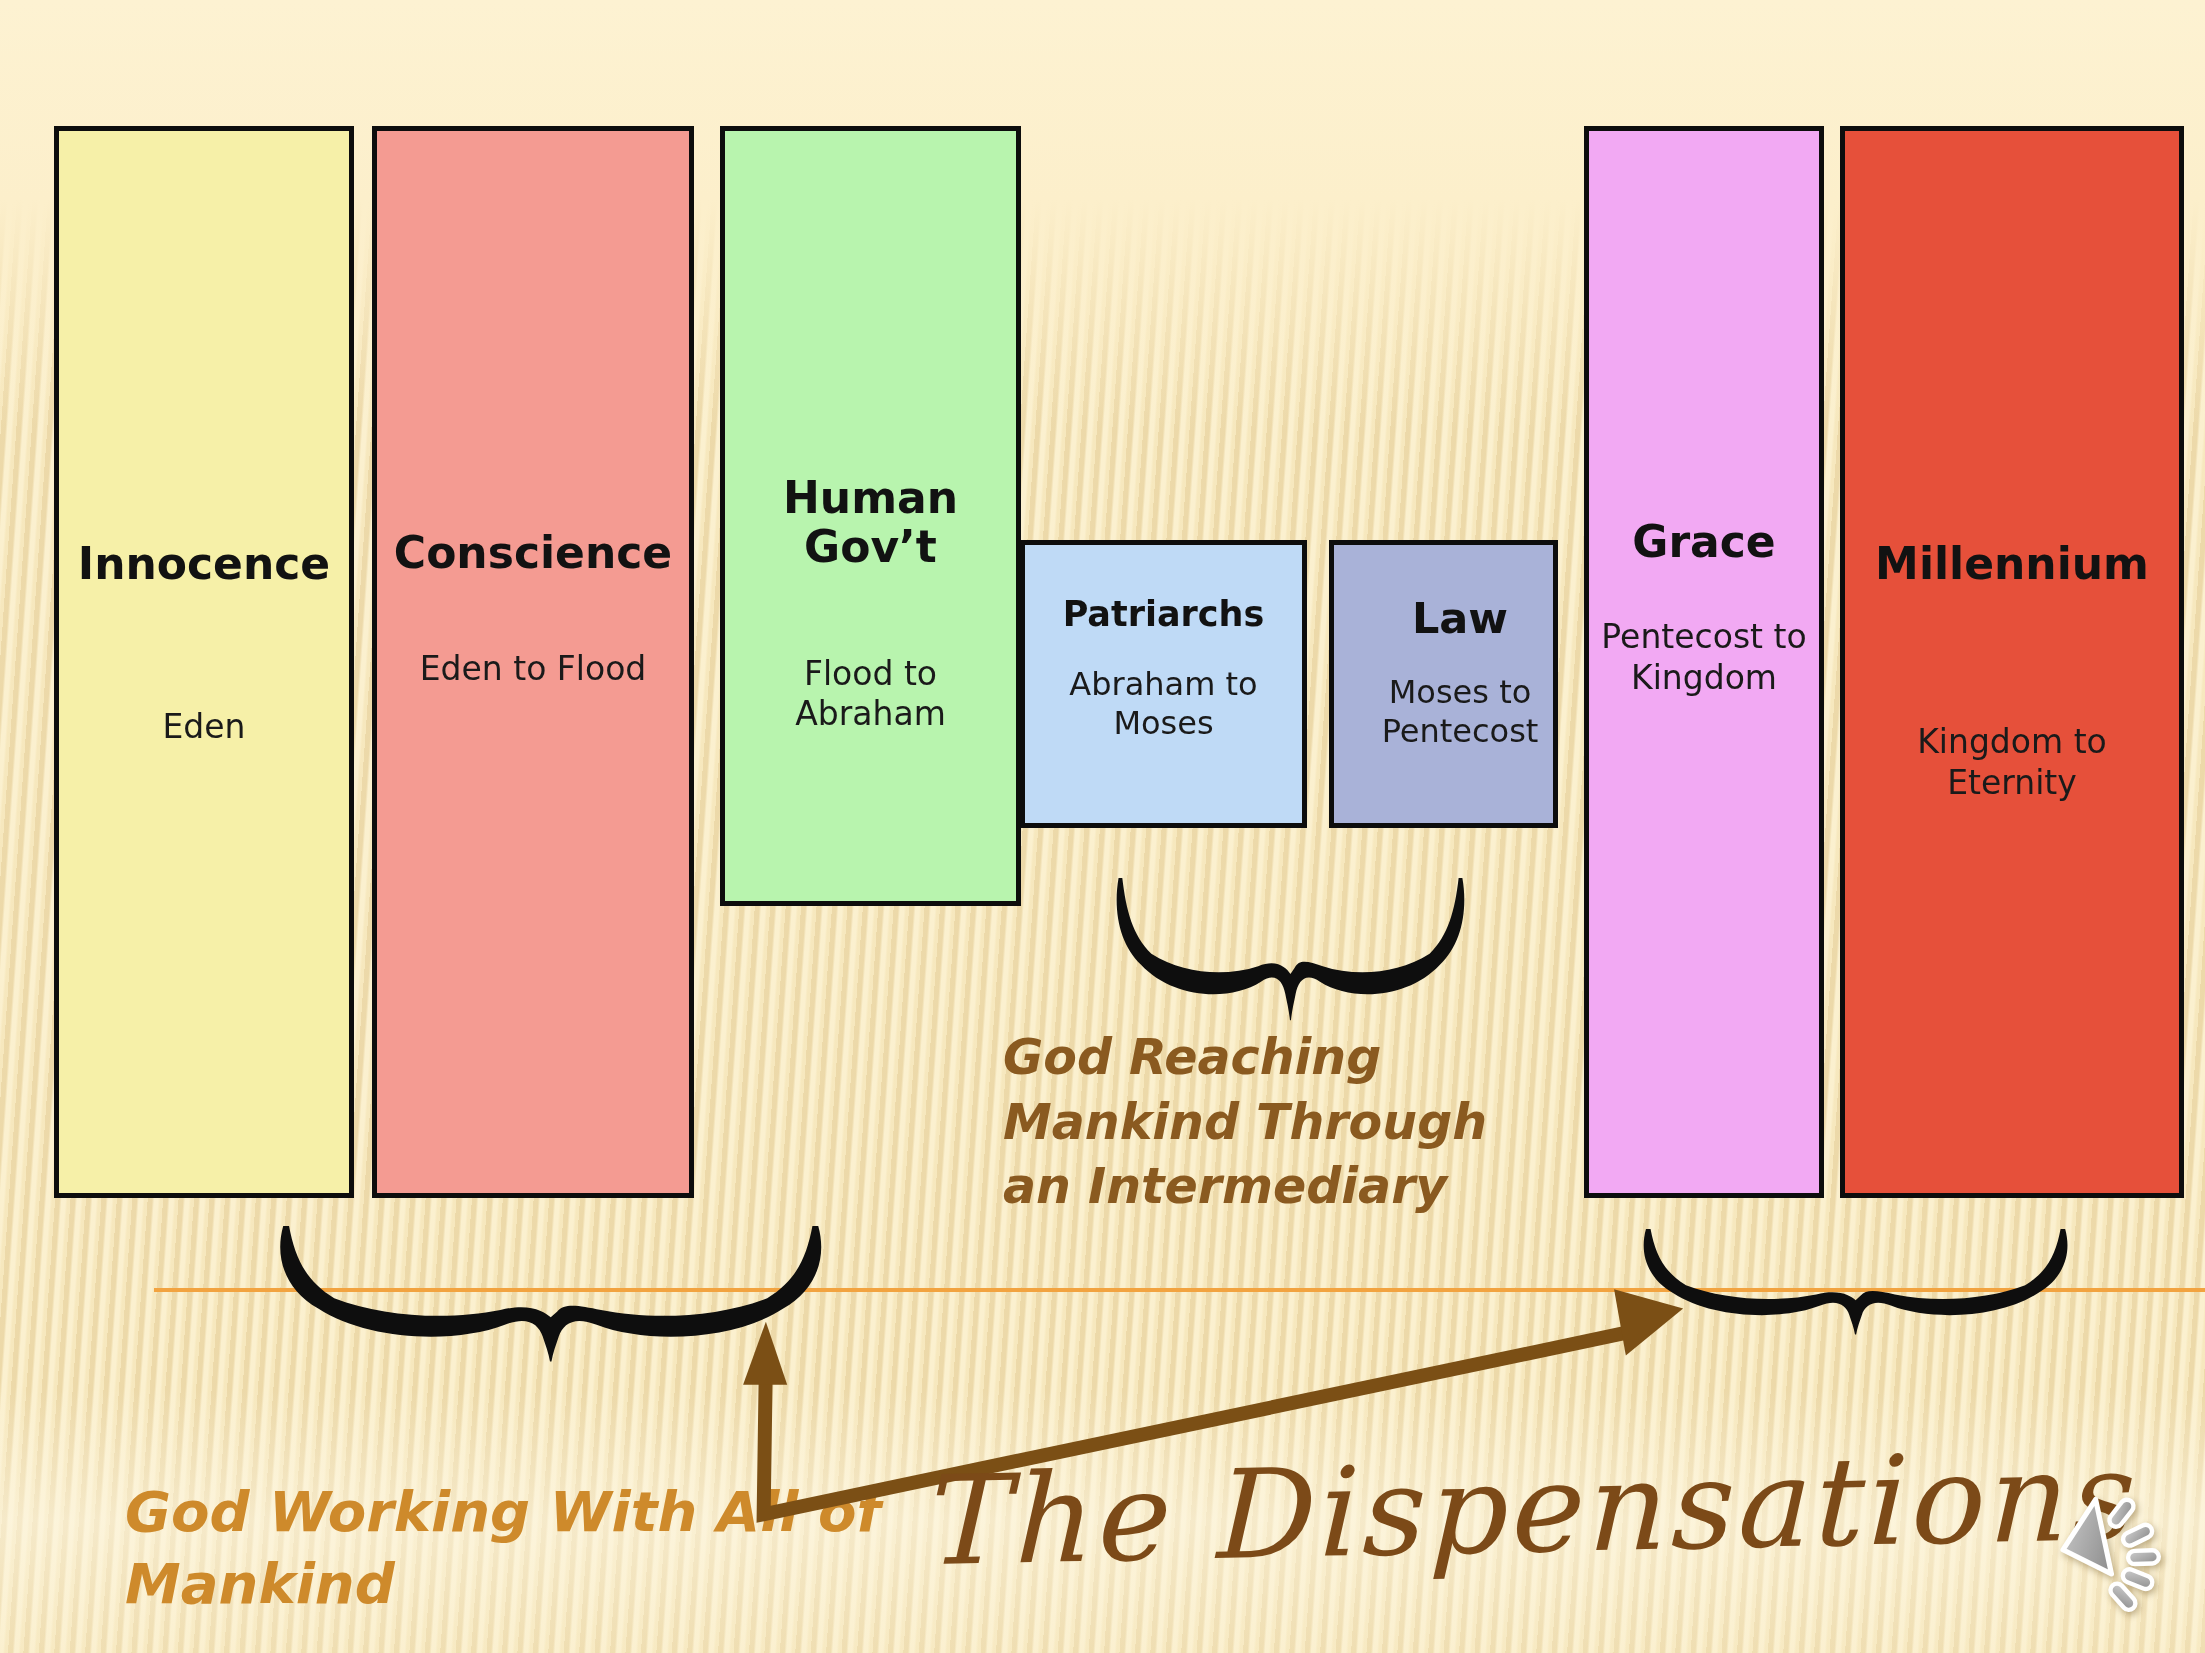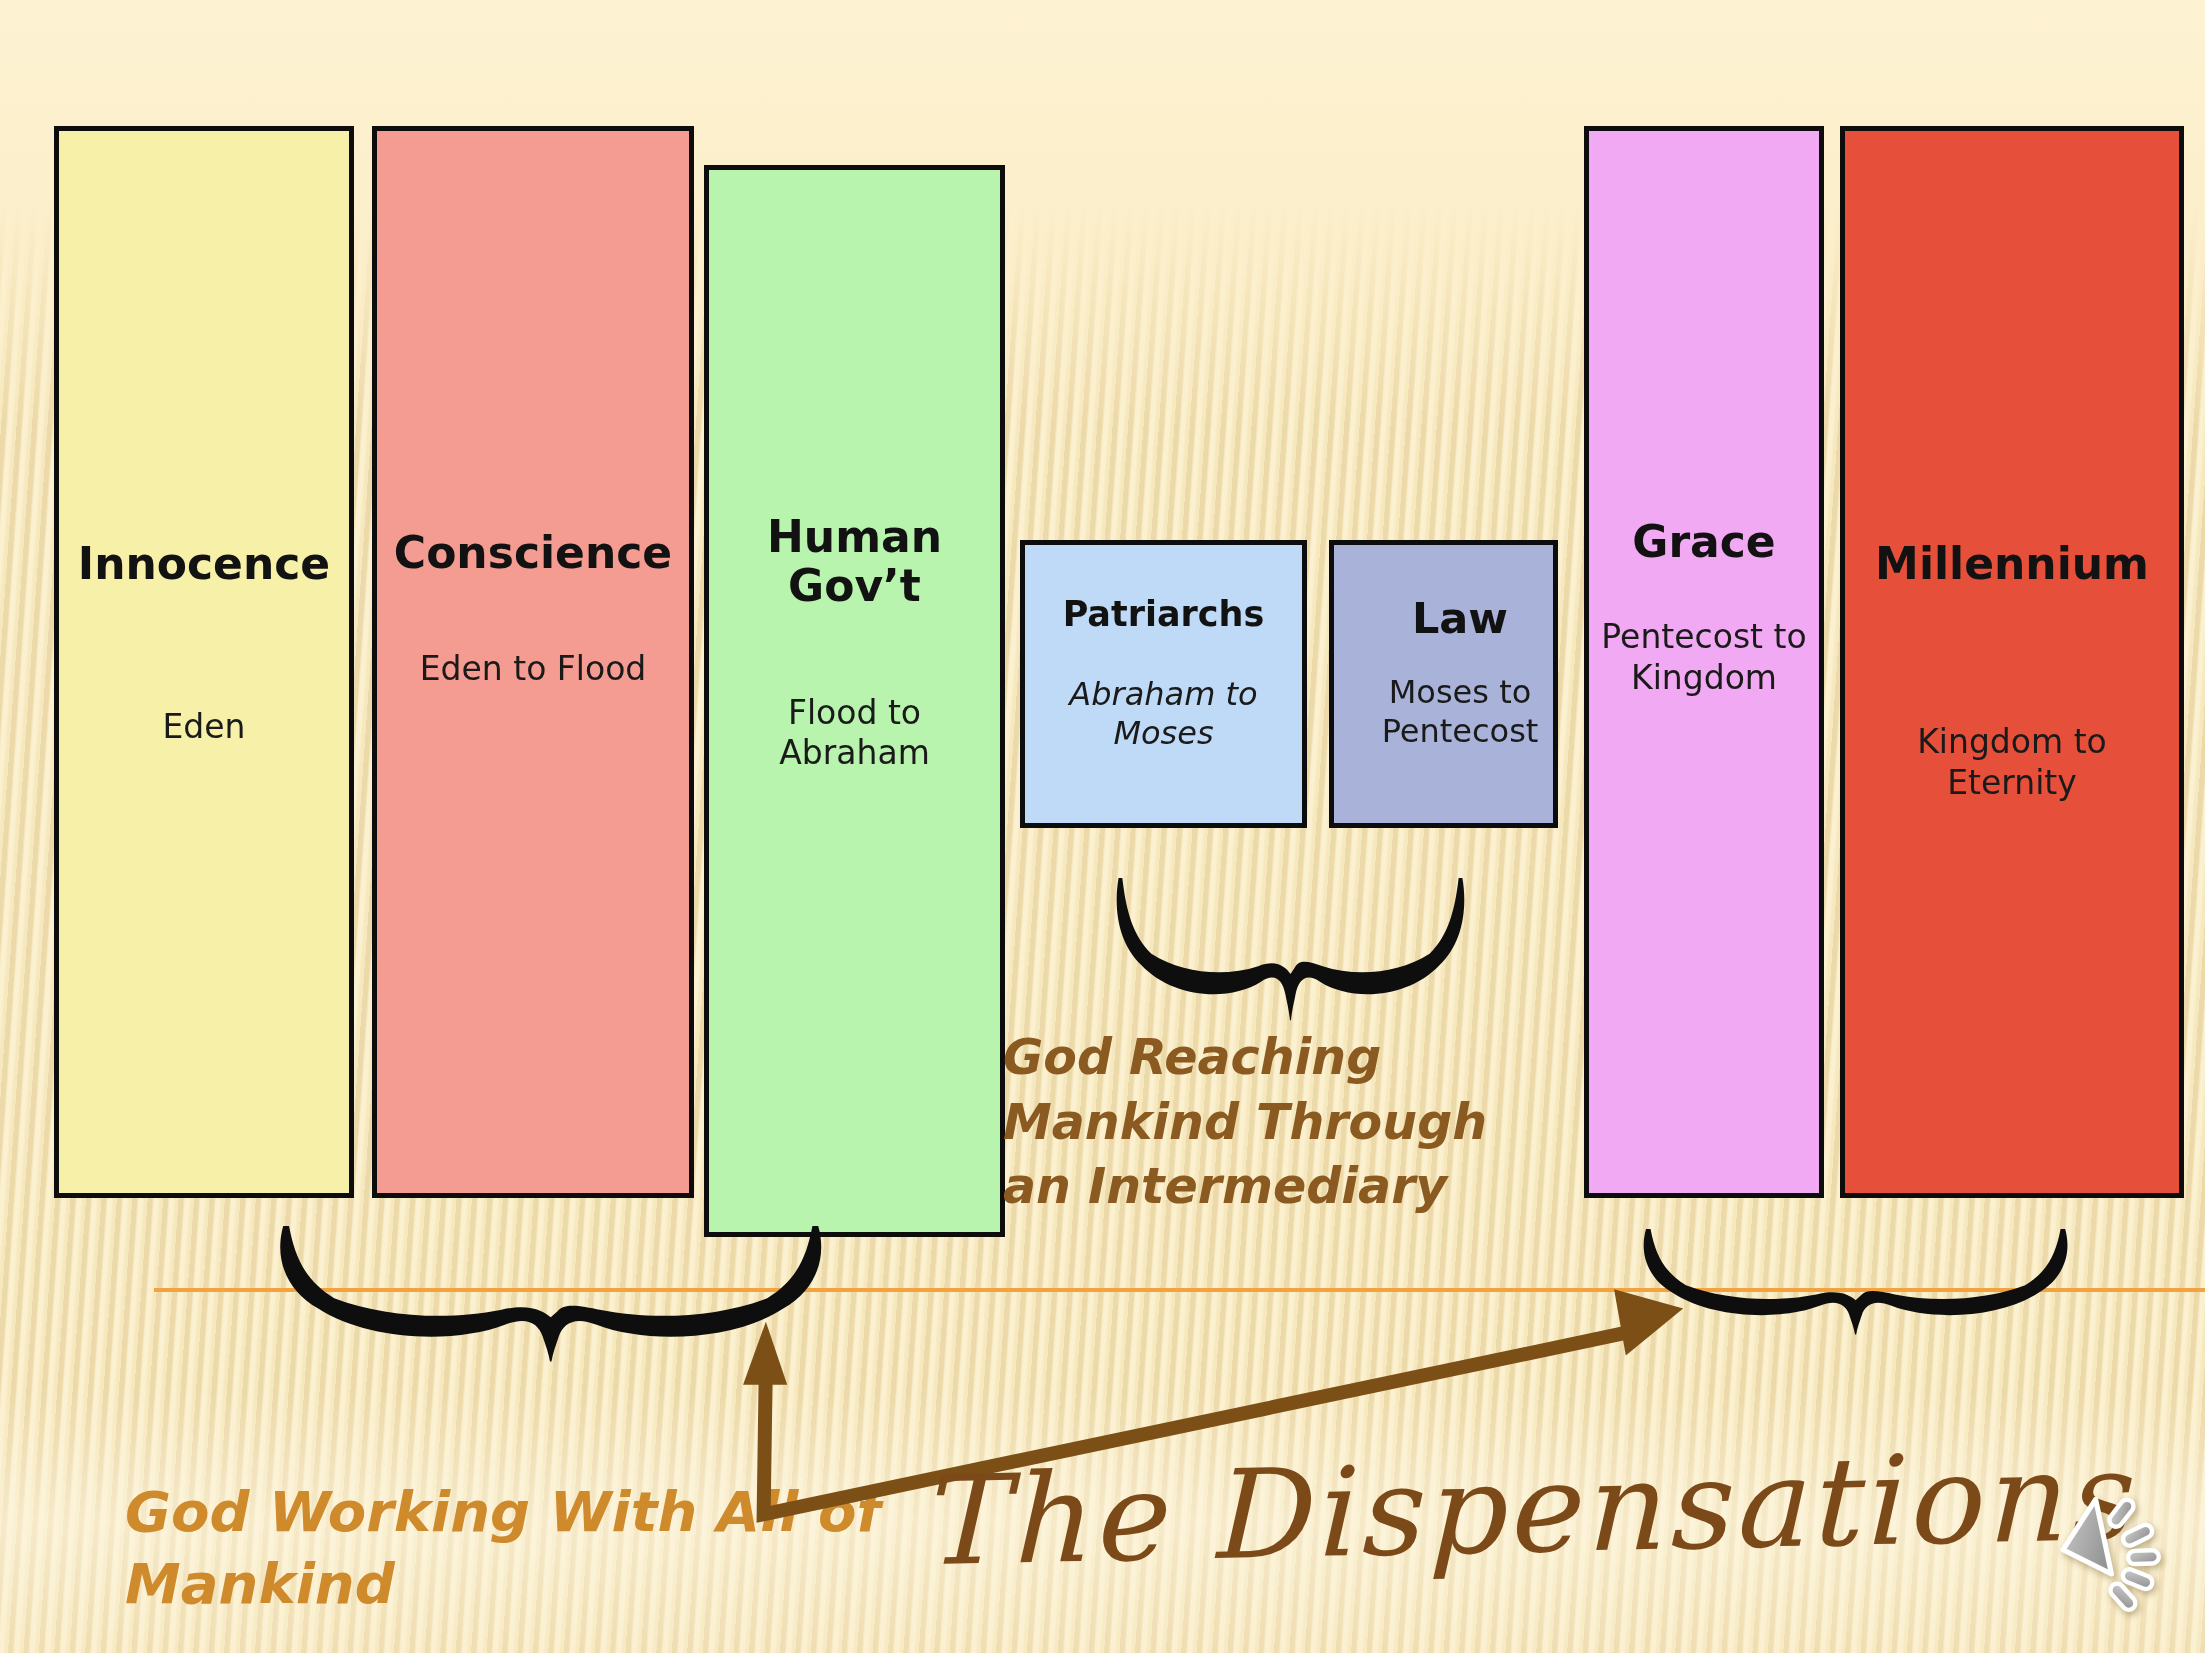--- a/index.html
+++ b/index.html
@@ -17,30 +17,30 @@
   }
   .col{
     position:absolute;border:5.9px solid #0D0D0D;box-sizing:border-box;
     display:flex;flex-direction:column;align-items:center;text-align:center;
   }
   .col .title{font-weight:bold;font-size:44px;color:#121212;line-height:1.12;white-space:pre-line;}
   .col .period{font-size:33px;color:#1a1a1a;line-height:1.22;white-space:pre-line;}
   
   .c1{left:54px;top:126px;width:300px;height:1072px;gap:44px;}
   .c2{left:372px;top:126px;width:322px;height:1072px;}
-  .c3{left:704px;top:126px;width:301px;height:1072px;margin-top:39px;}
+  .c3{left:720px;top:126px;width:301px;height:780px;}
   .c6{left:1584px;top:126px;width:240px;height:1072px;}
   .c7{left:1840px;top:126px;width:344px;height:1072px;}
   
   .c4{left:1020px;top:540px;width:287px;height:288px;}
   .c5{left:1329px;top:540px;width:229px;height:288px;padding-left:33px;}
   .c1 .title{margin-top:408px;}  .c1 .period{margin-top:75px;}
   .c2 .title{margin-top:397px;}  .c2 .period{margin-top:72px;}
   .c3 .title{margin-top:342px;}  .c3 .period{margin-top:82px;}
-  .c4 .title{margin-top:50px;font-size:35px;}   .c4 .period{margin-top:41px;font-size:32px;font-style:italic;}
+  .c4 .title{margin-top:50px;font-size:35px;}   .c4 .period{margin-top:31px;font-size:32px;}
   .c5 .title{margin-top:49px;font-size:43px;}   .c5 .period{margin-top:31px;font-size:32px;}
   .c6 .title{margin-top:386px;}  .c6 .period{margin-top:51px;text-align:center;}
   .c7 .title{margin-top:408px;}  .c7 .period{margin-top:134px;}
 
   .timeline{position:absolute;left:154px;top:1288px;width:2051px;height:3.7px;}
   .brace{position:absolute;}
   .brace svg{display:block;width:100%;height:100%;}
 
   .note{position:absolute;font-weight:bold;font-style:italic;text-align:left;white-space:pre-line;}
   .note-intermediary{left:1003px;top:1026px;width:581px;font-size:49px;line-height:1.32;}

